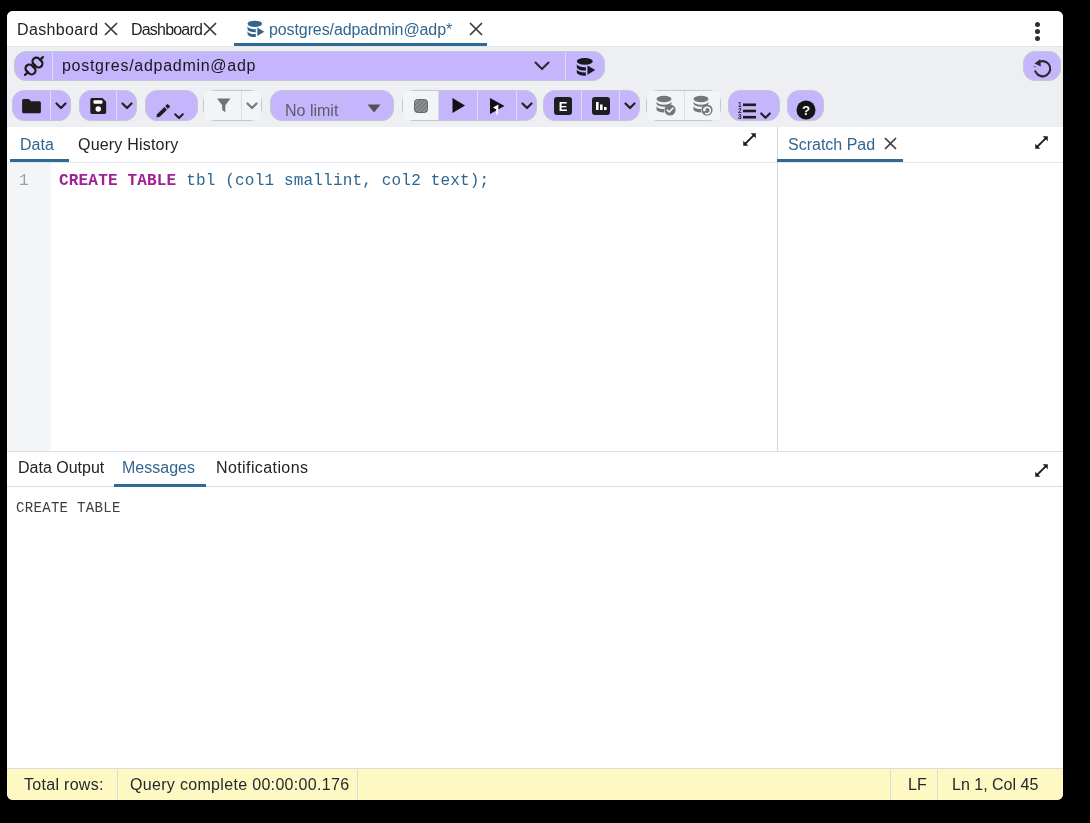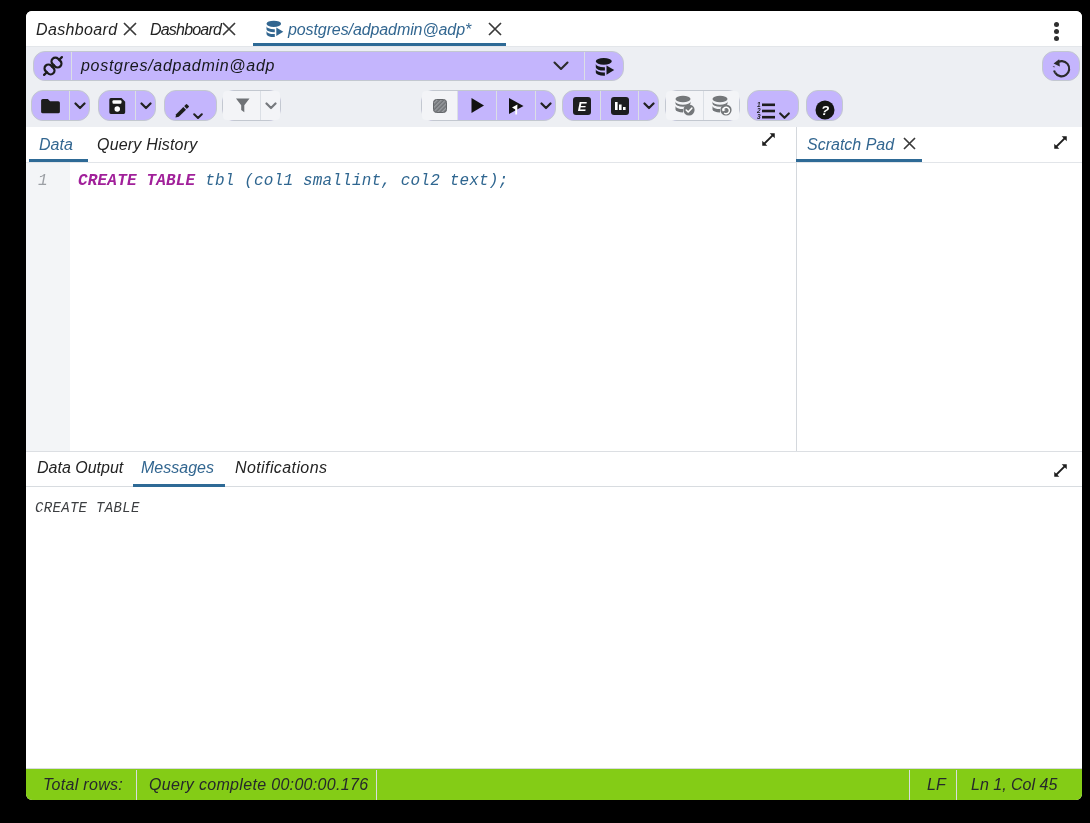--- a/index.html
+++ b/index.html
@@ -1,36 +1,36 @@
 <!DOCTYPE html>
 <html><head>
 <meta charset="utf-8">
 <style>
   html,body{margin:0;padding:0;background:#000;width:1090px;height:823px;overflow:hidden;}
-  #win{position:absolute;left:26px;top:11px;width:1056px;height:789px;background:#fff;border-radius:6px;overflow:hidden;font-family:"Liberation Sans",sans-serif;font-style:italic;}
+  #win{position:absolute;left:7px;top:11px;width:1056px;height:789px;background:#fff;border-radius:6px;overflow:hidden;font-family:"Liberation Sans",sans-serif;}
   .abs{position:absolute;}
   
   #tabbar{left:0;top:0;width:1056px;height:35px;background:#fff;}
   .ttxt{font-size:16px;color:#232323;}
   
   #underline1{left:227px;top:32px;width:253px;height:3px;background:#2e6a96;}
   
   #grayzone{left:0;top:35px;width:1056px;height:81px;background:#edeff3;border-top:1px solid #e3e6ea;box-sizing:border-box;}
   .wbox{position:absolute;background:#c4b5fd;border:1px solid #c3c8d0;border-radius:12px;box-sizing:border-box;display:flex;align-items:flex-end;}
   .cell{height:100%;display:flex;align-items:center;justify-content:center;box-sizing:border-box;}
   .sep{border-right:1px solid #dbdfe5;}
   .disabled{background:#f3f4f7;}
   
   #mainrow{left:0;top:116px;width:1056px;height:324px;background:#fff;}
   .ptab{font-size:16px;color:#232323;}
   #gutter{left:0;top:152px;width:44px;height:288px;background:#f3f5f7;}
   .mono{font-family:"Liberation Mono",monospace;}
   #divider{left:770px;top:116px;width:1px;height:324px;background:#d4d8dd;}
   #botbar{left:0;top:440px;width:1056px;height:36px;background:#fff;border-top:1px solid #dcdfe3;border-bottom:1px solid #d8dce0;box-sizing:border-box;}
-  #statusbar{left:0;top:757px;width:1056px;height:32px;background:#84cc16;border-top:1px solid #d8dbdf;box-sizing:border-box;}
+  #statusbar{left:0;top:757px;width:1056px;height:32px;background:#fef9c3;border-top:1px solid #d8dbdf;box-sizing:border-box;}
   .stxt{font-size:16px;color:#26282b;}
   .blue{color:#326690 !important;}
   .vsep{position:absolute;width:1px;background:#d9dcdf;top:1px;bottom:0;}
   svg{display:block;}
 </style>
 </head>
 <body>
 <div id="win">
 
   <div class="abs" id="tabbar">
@@ -153,20 +153,26 @@
           <path d="M1 1 h14 l-5.4 7 v7.2 l-3.2 -2.4 v-4.8 z" fill="#6f7276"></path>
         </svg>
     </div>
     <div class="cell disabled" style="flex:1;border-radius:0 4px 4px 0;">
         <svg width="12" height="8" viewBox="0 0 12 8">
           <path d="M1.5 1.5 L6 6 L10.5 1.5" stroke="#76797d" stroke-width="2.2" fill="none" stroke-linecap="round" stroke-linejoin="round"></path>
         </svg>
       </div>
   </div>
 
+  <div class="wbox" style="left:263px;top:79px;width:124px;height:31px;">
+    <span style="font-size:16px;color:#5b5e62;margin-left:14px;">No limit</span>
+    <svg width="14" height="9" viewBox="0 0 14 9" style="position:absolute;right:12px;top:13px;">
+        <path d="M0.5 0.5 h13 l-6.5 8 z" fill="#505356"></path>
+      </svg>
+  </div>
 
   <div class="wbox" style="left:395px;top:79px;width:135px;height:31px;">
     <div class="cell sep disabled" style="width:36px;border-radius:4px 0 0 4px;">
       <svg width="14" height="14" viewBox="0 0 14 14">
           <defs>
             <pattern id="hch" width="3" height="3" patternUnits="userSpaceOnUse" patternTransform="rotate(45)">
               <rect width="3" height="3" fill="#6f7276"></rect>
               <rect width="1.4" height="3" fill="#9a9da1"></rect>
             </pattern>
           </defs>

